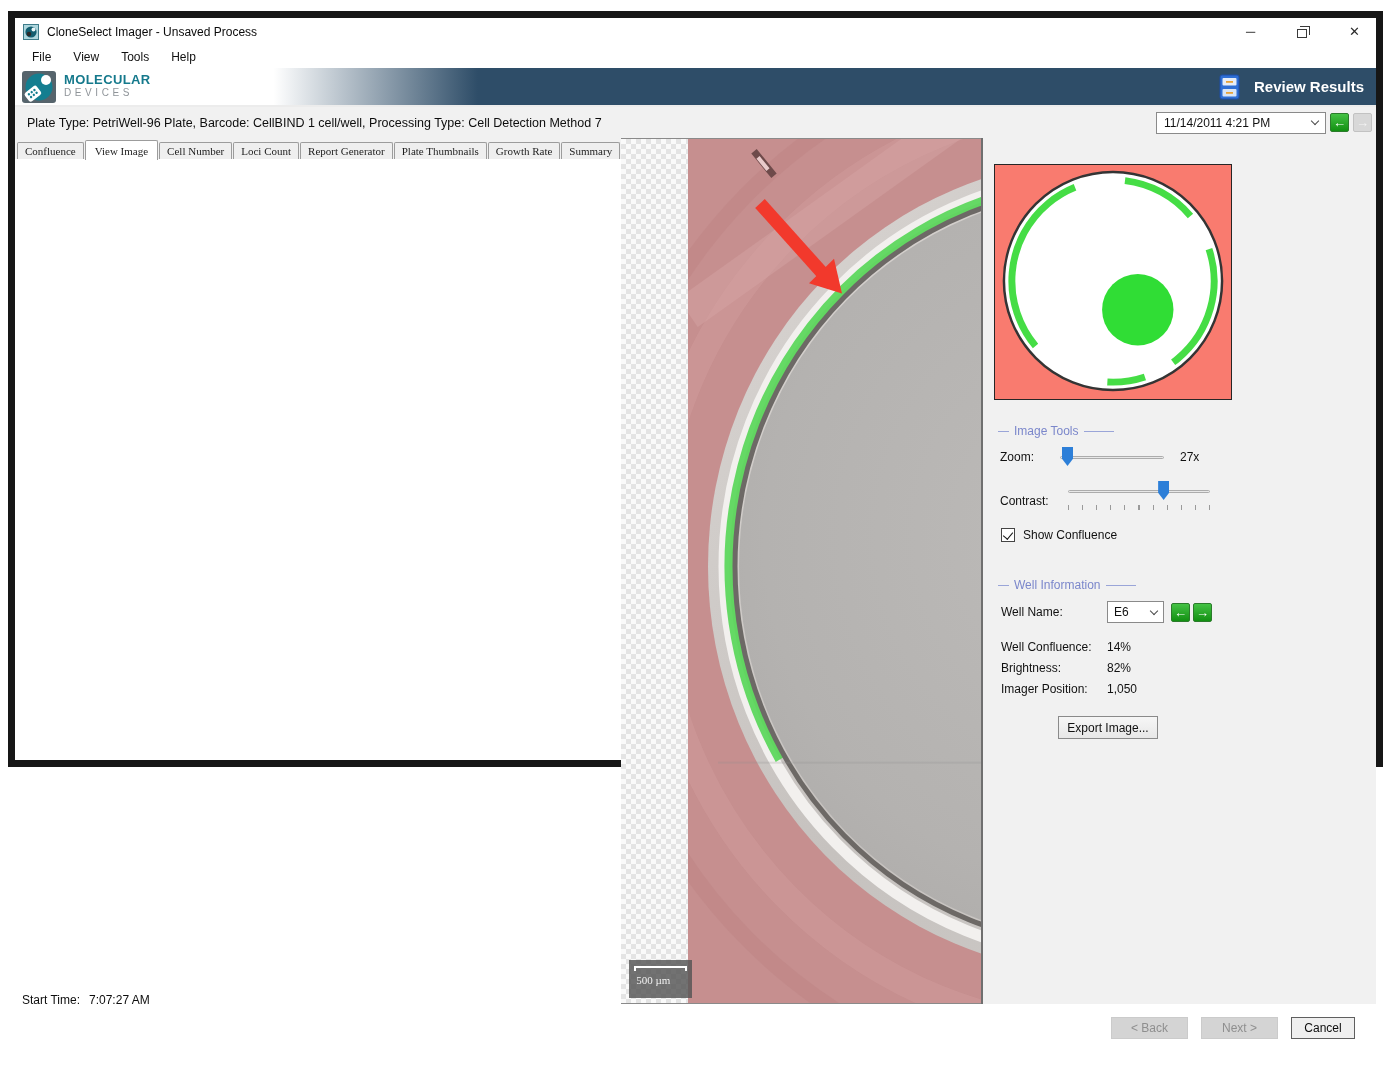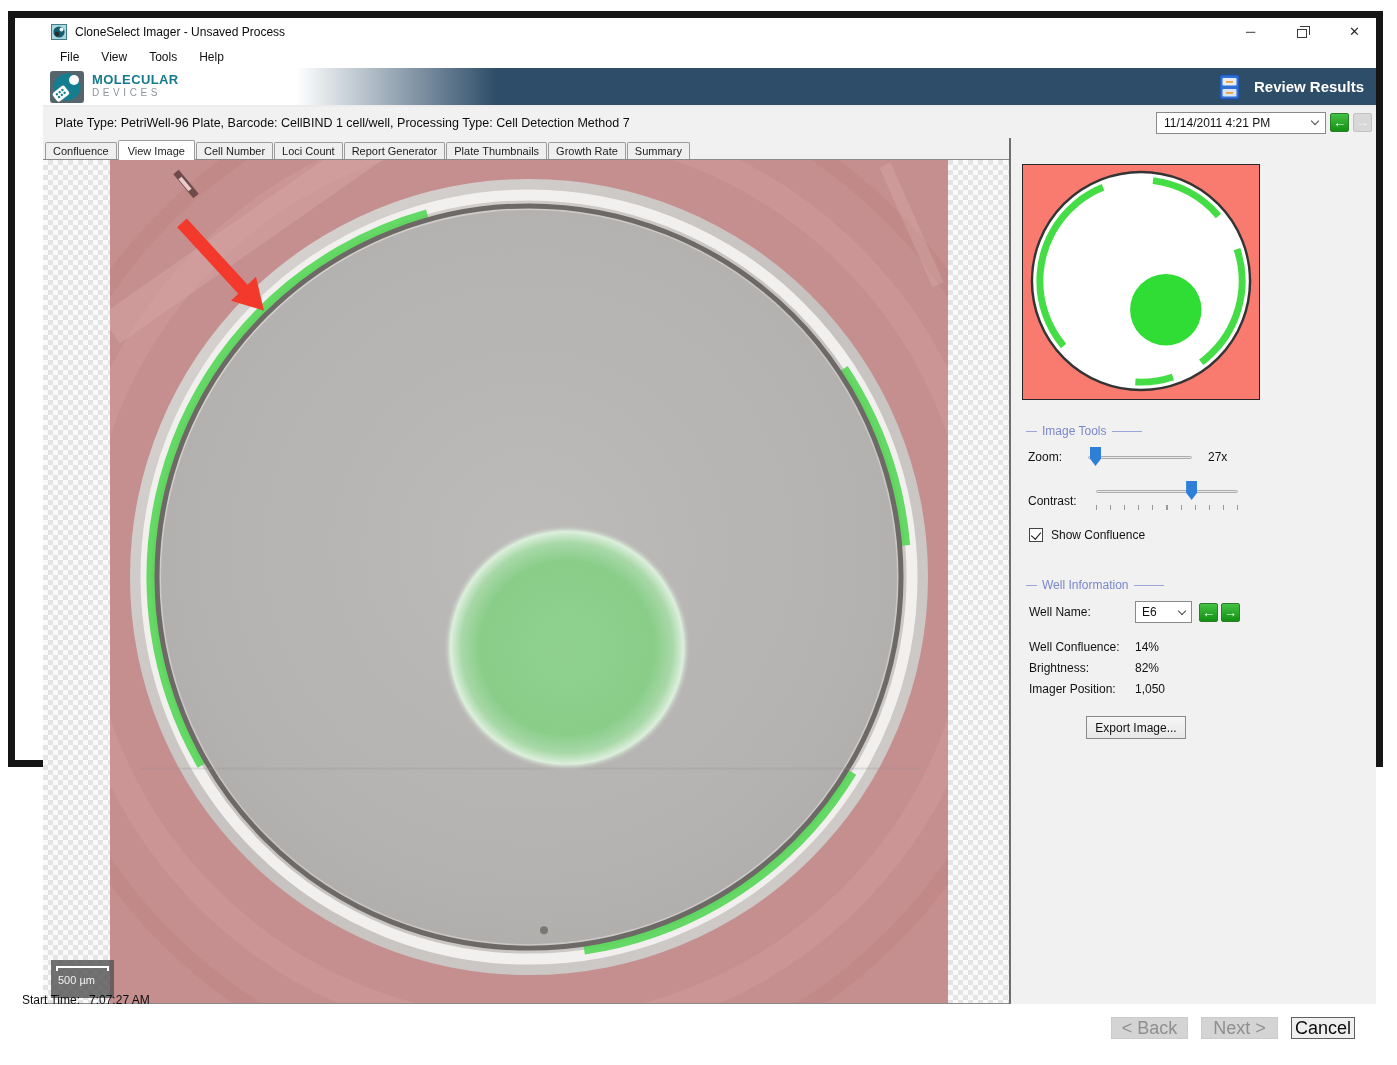--- a/index.html
+++ b/index.html
@@ -1,20 +1,20 @@
 <!DOCTYPE html>
 <html><head>
 <meta charset="utf-8">
 <style>
   * { box-sizing: border-box; margin: 0; padding: 0; }
   html,body { width:1397px; height:1065px; background:#fff; font-family:"Liberation Sans", sans-serif; color:#111; }
   body { position:relative; overflow:hidden; }
 
   .window { position:absolute; left:8px; top:11px; width:1375px; height:756px;
-            border:7px solid #161616; background:#fff;padding-left:28px; }
+            border:7px solid #161616; background:#fff; }
 
   
   .titlebar { height:27px; display:flex; align-items:center; padding-left:8px; background:#fff; }
   .app-icon { width:16px; height:16px; margin-right:8px; flex:0 0 auto; }
   .title-text { font-size:12px; color:#0a0a0a; }
   .win-controls { margin-left:auto; display:flex; align-items:center; gap:42px; padding-right:16px; }
   .win-glyph { font-size:13px; color:#2a2a2a; line-height:1; cursor:default; }
   .restore-icon { width:10px; height:9px; border:1px solid #3a3a3a; background:#fff; position:relative; margin-top:3px; }
   .restore-icon::before { content:""; position:absolute; left:2px; top:-4px; width:9px; height:8px;
                           border:1px solid #3a3a3a; border-left:none; border-bottom:none; }
@@ -49,21 +49,21 @@
   .date-select { width:170px; height:22px; background:#fff; border:1px solid #8a8a8a;
                  display:flex; align-items:center; justify-content:space-between; padding:0 7px; font-size:12px;margin-left:36px; }
   .chev-down { width:6px; height:6px; border-right:1.4px solid #4a4a4a; border-bottom:1.4px solid #4a4a4a;
                transform:rotate(45deg); margin-bottom:3px; }
   .nav-btn { width:19px; height:19px; display:flex; align-items:center; justify-content:center;
              font-size:13px; font-weight:bold; border-radius:2px; line-height:1; }
   .nav-btn.green { background:linear-gradient(#44c244,#129012); border:1px solid #2b7c2b; color:#fff; }
   .nav-btn.gray  { background:#d8d8d8; border:1px solid #c2c2c2; color:#f4f4f4; }
 
   .content-row { display:flex; flex:1; min-height:0; }
-  .left-col { width:966px; display:flex; flex-direction:column; }
+  .left-col { width:966px; display:flex; flex-direction:row;font-family:Liberation Serif, serif; }
 
   .tabstrip { height:21px; background:#f1f1f1; display:flex; align-items:flex-end; padding-left:2px; position:relative; z-index:2; }
   .tab { font-size:11px; color:#1d1d1d; background:#efefef; border:1px solid #9c9c9c; border-bottom:none;
          border-radius:2px 2px 0 0; padding:2px 7px; margin-right:1px; height:17px; line-height:13px; white-space:nowrap; }
   .tab.active { background:#fff; height:20px; padding:4px 9px 2px; margin-bottom:-1px; position:relative; z-index:3; }
 
   .image-area { flex:1; position:relative; border-top:1px solid #8a8a8a; border-bottom:1px solid #8a8a8a;
                 background-color:#fafafa; overflow:hidden;
                 background-image:
                   linear-gradient(45deg,#e4e4e4 25%,transparent 25%),
@@ -114,21 +114,21 @@
   .pair-row { display:flex; margin:0 0 7px 7px; font-size:12px; }
   .pair-label { width:106px; }
 
   .export-btn { margin:20px 0 0 64px; width:100px; height:23px; font-size:12px;
                 display:flex; align-items:center; justify-content:center;
                 background:linear-gradient(#f6f6f6,#e7e7e7); border:1px solid #8a8a8a; }
 
   
   .footer-strip { height:38px; display:flex; align-items:center; justify-content:flex-end; gap:13px;
                   padding:10px 21px 0 0; background:#fff; }
-  .btn { height:22px; font-size:18px; display:flex; align-items:center; justify-content:center; }
+  .btn { height:22px; font-size:12px; display:flex; align-items:center; justify-content:center; }
   .btn.disabled { width:77px; background:#d4d4d4; color:#8f8f8f; border:1px solid #cbcbcb; }
   .btn.cancel { width:64px; background:#efefef; color:#0d0d0d; border:1px solid #5f5f5f; }
 
   .start-time { position:absolute; left:7px; top:975px; font-size:12px; color:#0d0d0d; display:flex; gap:9px; }
 </style>
 </head>
 <body>
 
 <div class="window">
 

